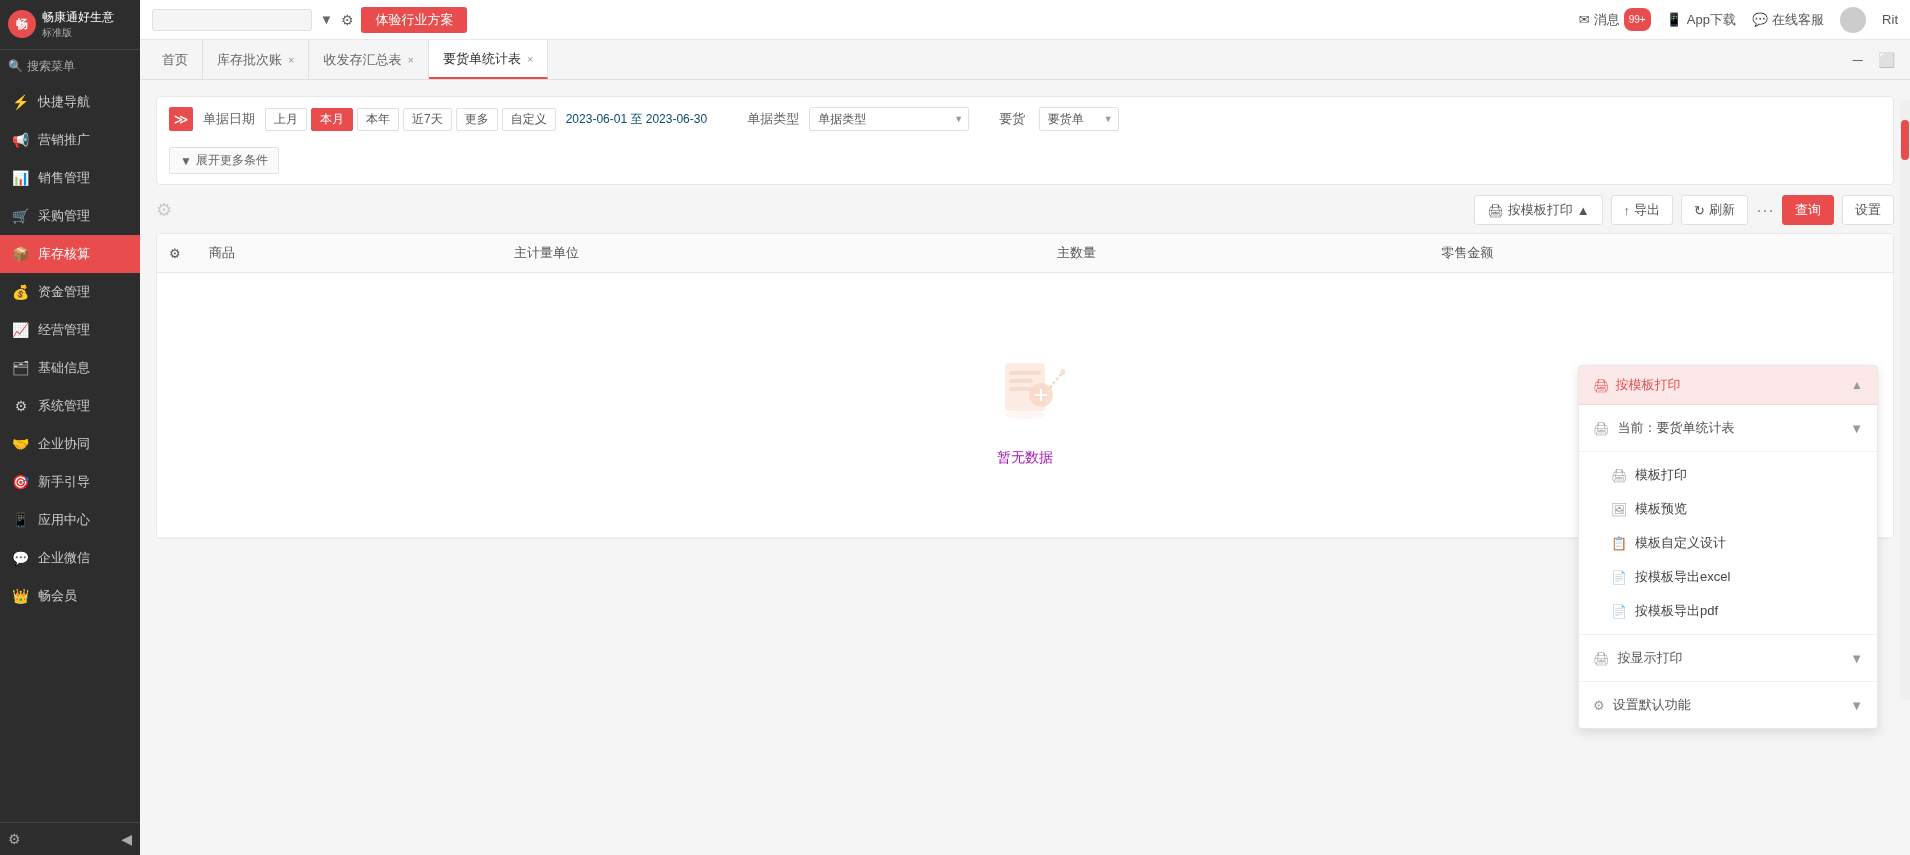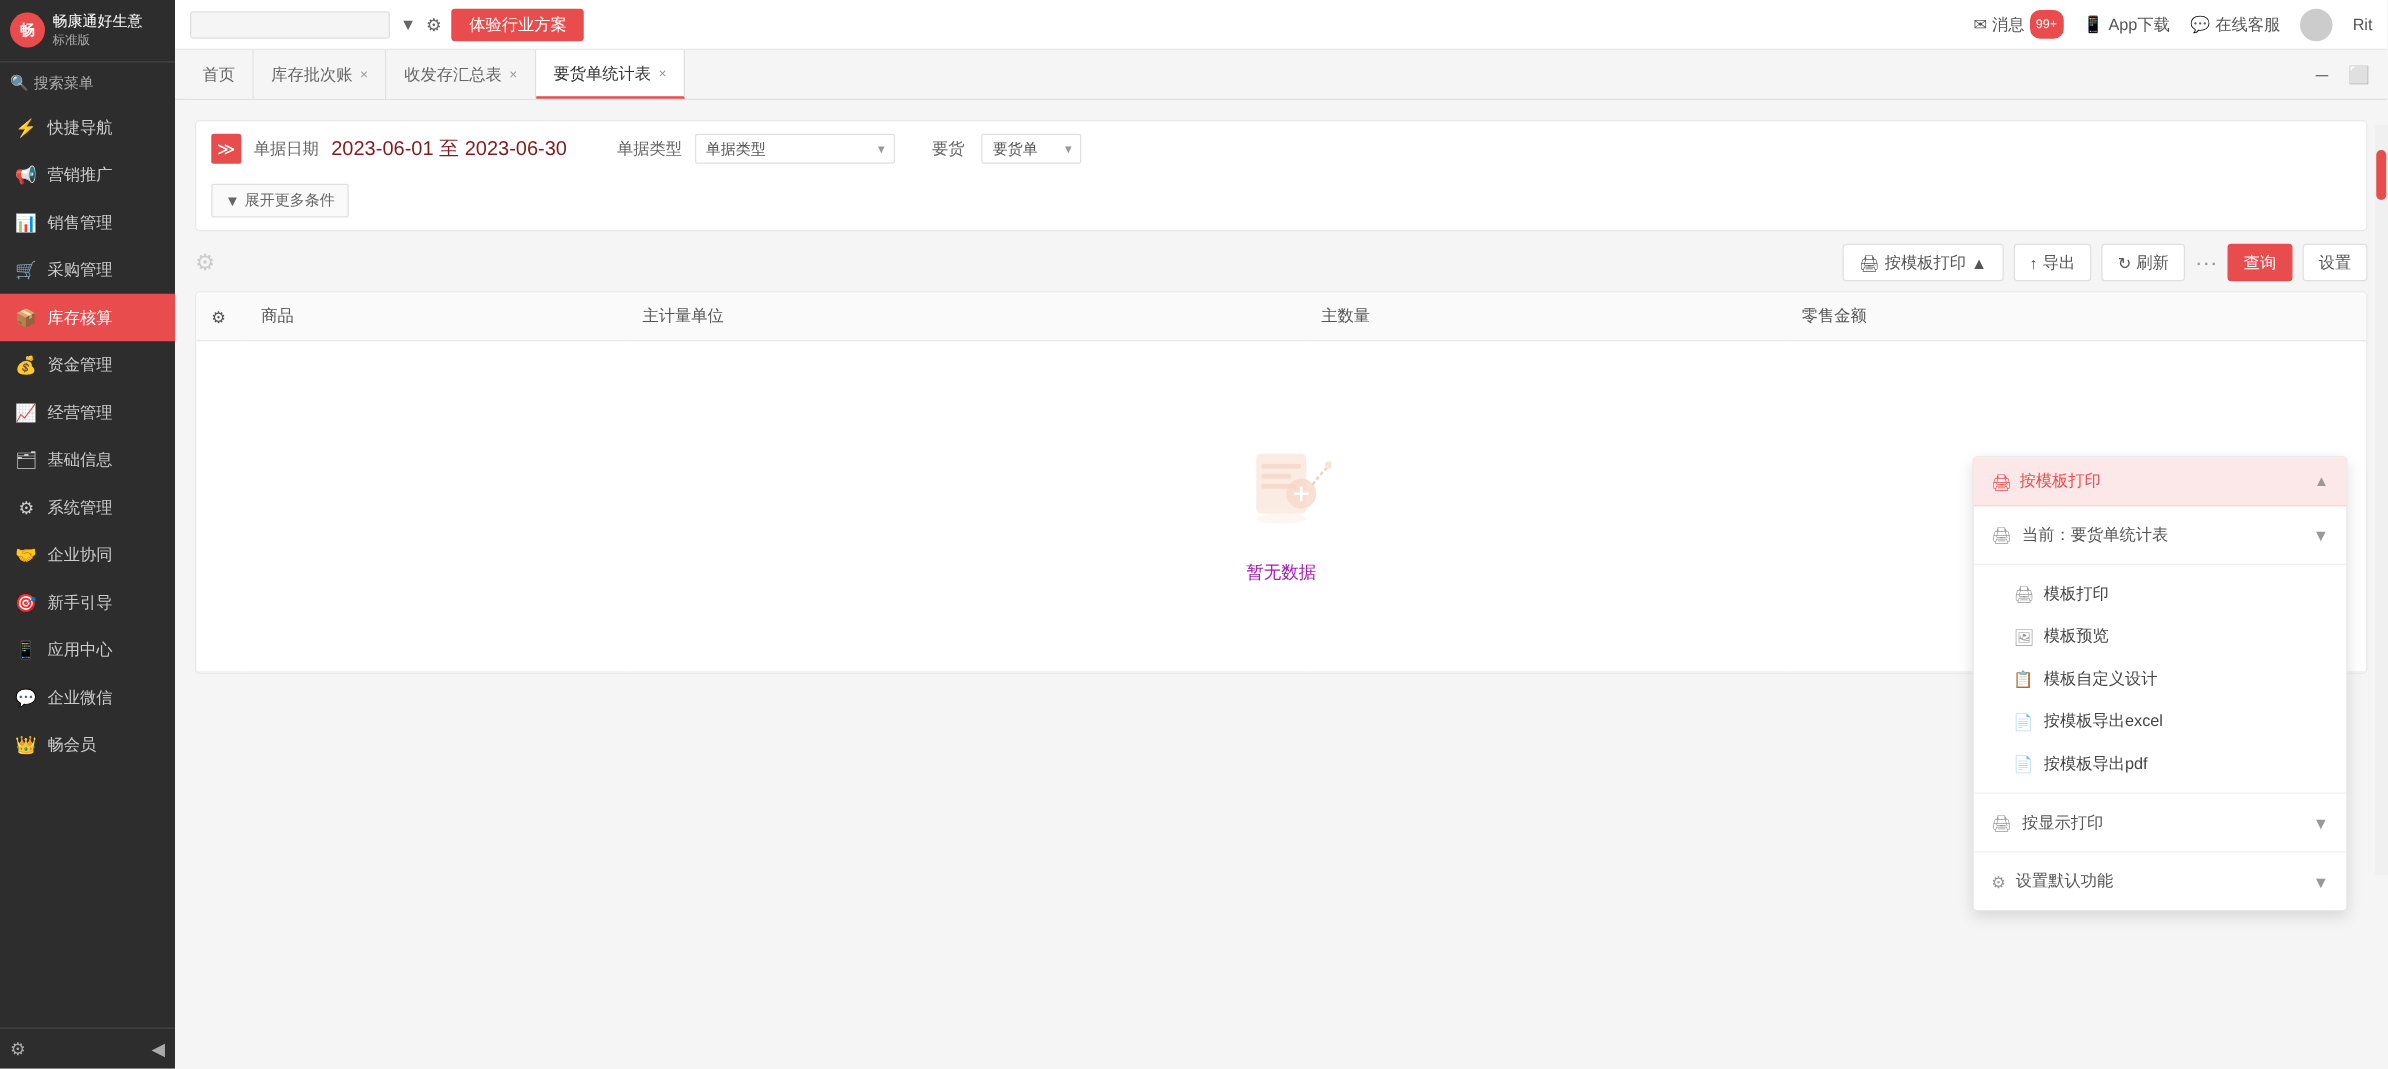--- a/index.html
+++ b/index.html
@@ -192,21 +192,21 @@
     .date-btn {
       padding: 2px 8px;
       font-size: 12px;
       cursor: pointer;
       border: 1px solid #e0e0e0;
       border-radius: 2px;
       background: #fff;
       color: #555;
     }
     .date-btn.active { background: #e84c4c; color: white; border-color: #e84c4c; }
-    .date-range-text { color: #7f1d1d; font-size: 16px; }
+    .date-range-text { color: #0c4a6e; font-size: 12px; }
 
     .filter-select {
       border: 1px solid #e0e0e0;
       border-radius: 2px;
       padding: 4px 24px 4px 8px;
       font-size: 12px;
       color: #555;
       background: #fff;
       cursor: pointer;
       appearance: none;
@@ -483,20 +483,28 @@
       <span class="tabs-bar-action-btn">⬜</span>
     </div>
   </div>
 
   <div class="page-content">
 
     <div class="filter-bar">
       <div class="filter-row">
         <button class="filter-expand-btn">≫</button>
         <span class="filter-label">单据日期</span>
+        <div class="filter-date-btns">
+          <button class="date-btn">上月</button>
+          <button class="date-btn active">本月</button>
+          <button class="date-btn">本年</button>
+          <button class="date-btn">近7天</button>
+          <button class="date-btn">更多</button>
+          <button class="date-btn">自定义</button>
+        </div>
         <span class="date-range-text">2023-06-01 至 2023-06-30</span>
         <span style="margin-left:30px;" class="filter-label">单据类型</span>
         <div class="filter-select-wrap">
           <select class="filter-select">
             <option value="">单据类型</option>
             <option value="order">要货单</option>
           </select>
         </div>
         <span class="filter-label" style="margin-left:20px;">要货&nbsp;</span>
         <div class="filter-select-wrap">

